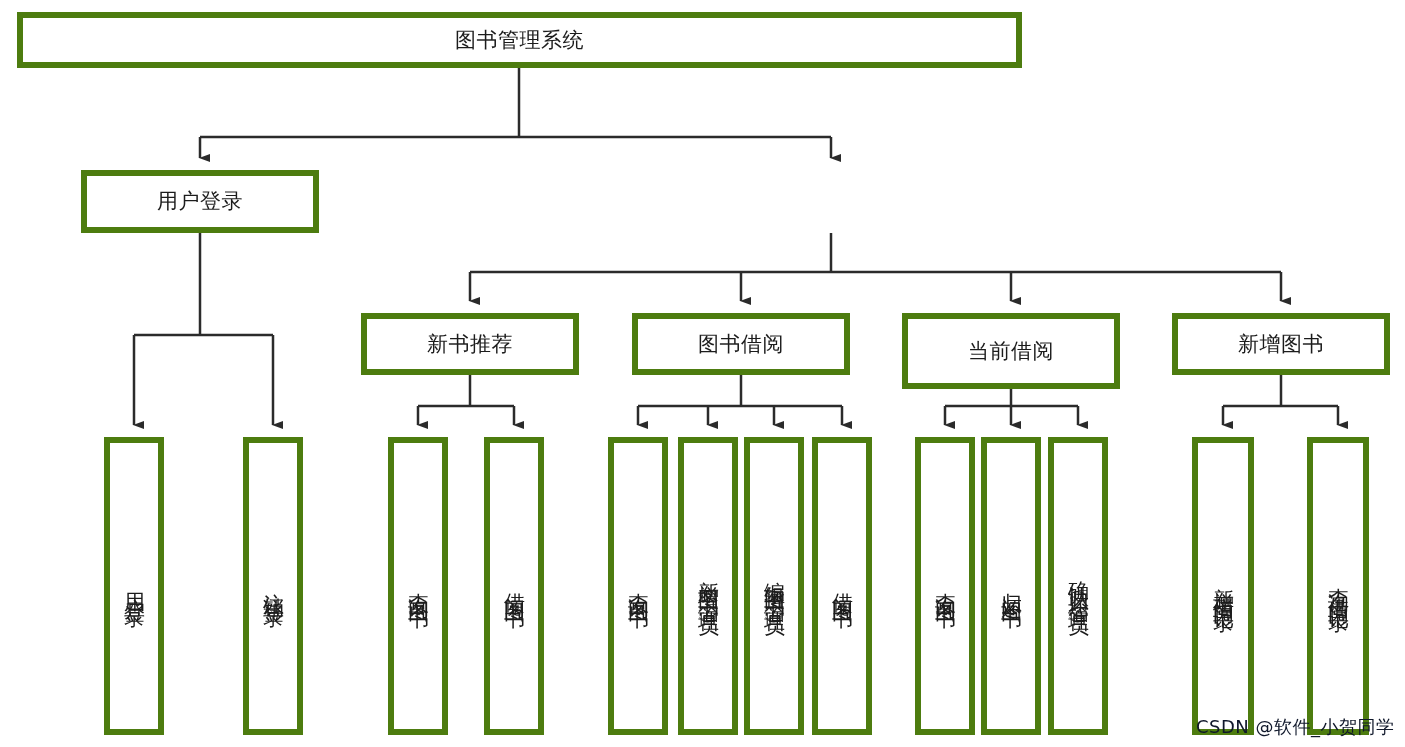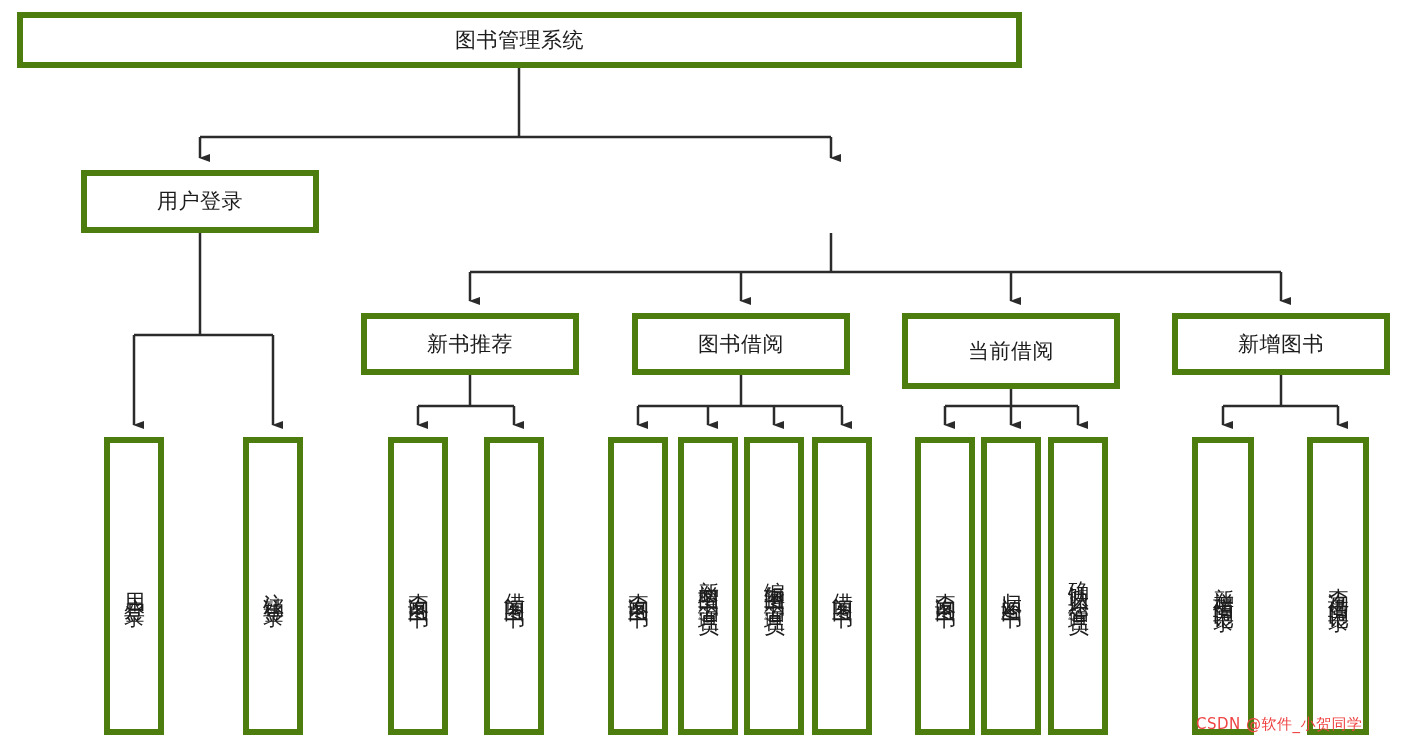--- a/index.html
+++ b/index.html
@@ -49,22 +49,22 @@
     color: #1c1c1c;
     writing-mode: vertical-rl;
     text-orientation: upright;
     letter-spacing: 5px;
     line-height: 1;
     white-space: nowrap;
     text-align: center;
   }
   .watermark {
     position: absolute;
-    font-size: 15px;
-    color: #ef4444;
+    font-size: 18px;
+    color: #0f172a;
     white-space: nowrap;
     letter-spacing: 0.5px;
   }
 </style>
 </head>
 <body>
 
 <div id="diagram-root">
 
   <svg id="tree-svg" viewBox="0 0 1405 747" xmlns="http://www.w3.org/2000/svg">

